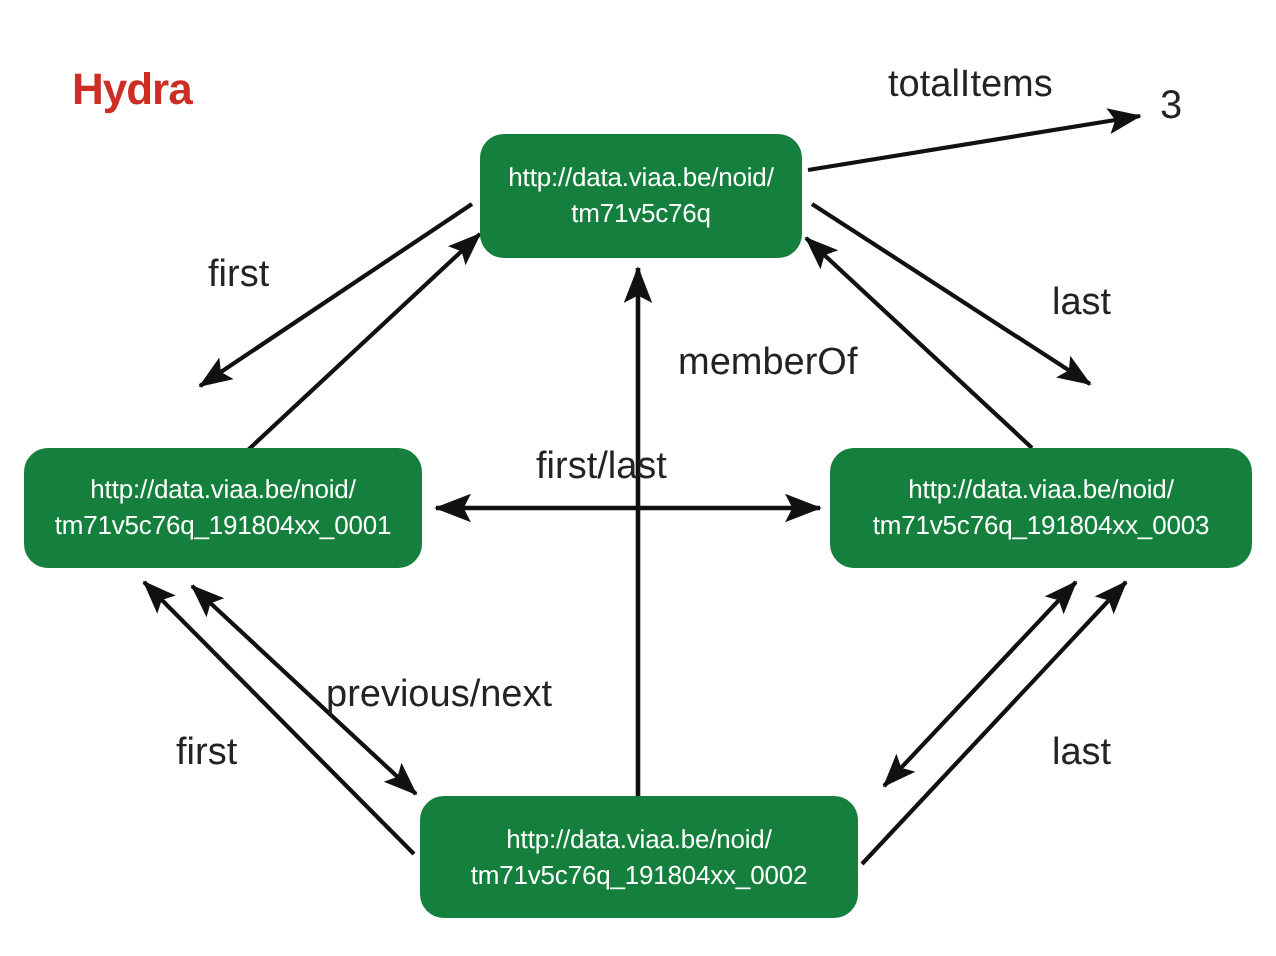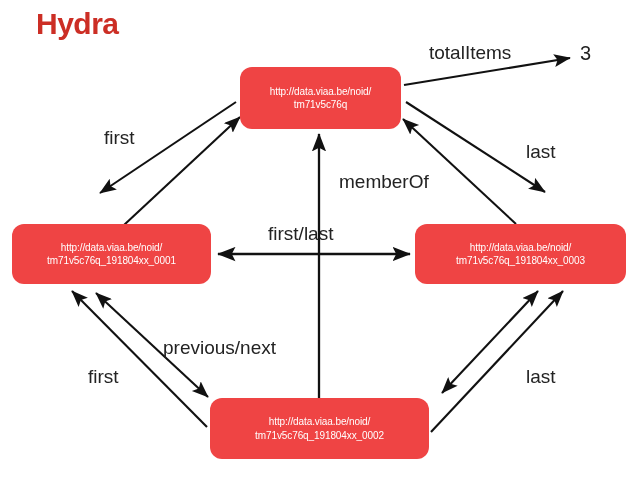--- a/index.html
+++ b/index.html
@@ -22,24 +22,24 @@
     position: absolute;
     left: 0;
     top: 0;
     width: 638px;
     height: 478px;
     pointer-events: none;
   }
   .node {
     position: absolute;
     box-sizing: border-box;
-    background: #ef4444;
+    background: #15803d;
     border-radius: 12px;
     color: #ffffff;
-    font-size: 10px;
+    font-size: 13px;
     line-height: 1.35;
     text-align: center;
     display: flex;
     align-items: center;
     justify-content: center;
     padding: 2px 6px;
     white-space: pre-line;
     letter-spacing: -0.1px;
   }
   #node-top    { left: 240px; top: 67px;  width: 161px; height: 62px; }
@@ -47,36 +47,36 @@
   #node-right  { left: 415px; top: 224px; width: 211px; height: 60px; }
   #node-bottom { left: 210px; top: 398px; width: 219px; height: 61px; }
 
   .edge-label {
     position: absolute;
     color: #232323;
     font-size: 19px;
     line-height: 1;
     white-space: nowrap;
   }
-  #label-totalitems    { left: 429px; top: 33px; margin-top: 10px; }
+  #label-totalitems    { left: 444px; top: 33px; }
   #label-total-value   { left: 580px; top: 43px; font-size: 20px; }
   #label-first-top     { left: 104px; top: 128px; }
   #label-last-top      { left: 526px; top: 142px; }
   #label-memberof      { left: 339px; top: 172px; }
   #label-firstlast     { left: 236px; top: 224px; margin-left: 32px; }
   #label-prevnext      { left: 163px; top: 338px; text-align: right; }
   #label-first-bottom  { left: 88px;  top: 367px; }
   #label-last-bottom   { left: 526px; top: 367px; }
 
   #title {
     position: absolute;
     left: 36px;
-    top: 9px;
+    top: 34px;
     color: #cc2e25;
-    font-size: 30px;
+    font-size: 22px;
     font-weight: bold;
     line-height: 1;
     letter-spacing: -0.5px;
   }
 </style>
 </head>
 <body>
 
 <div id="canvas">
 

